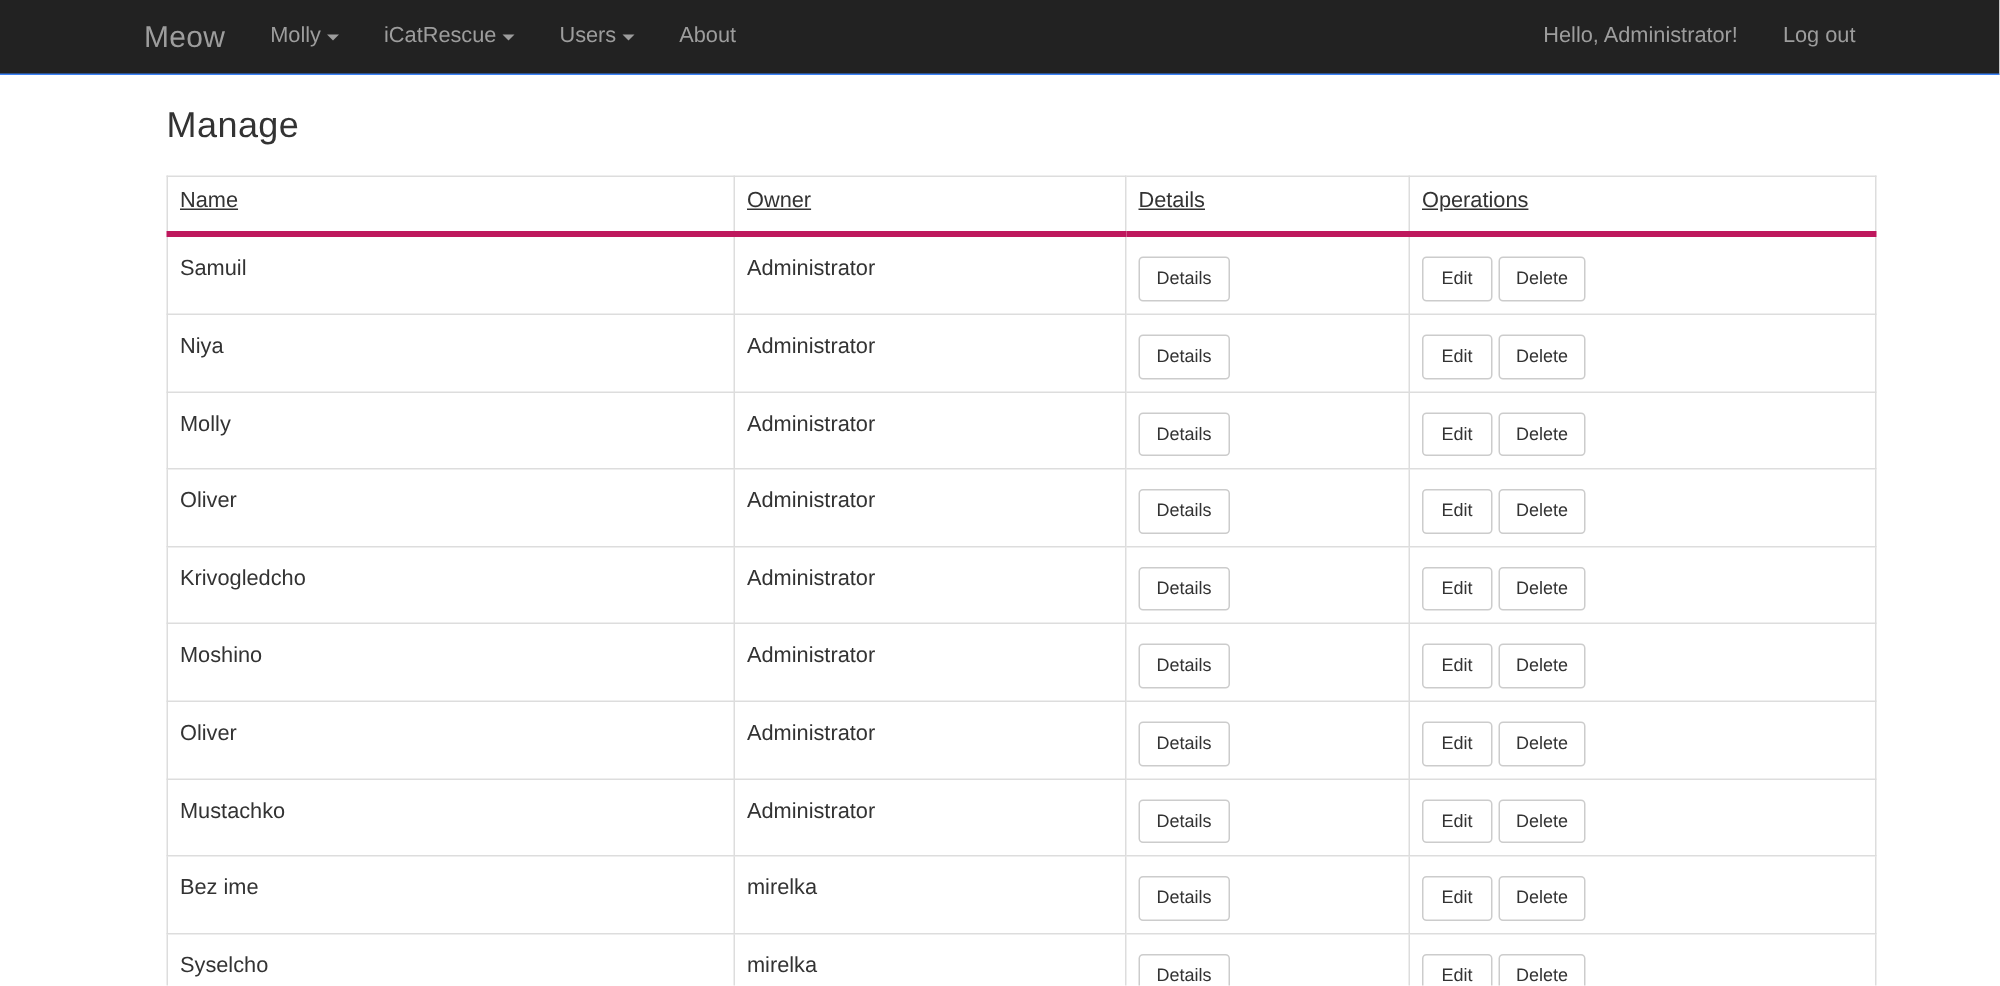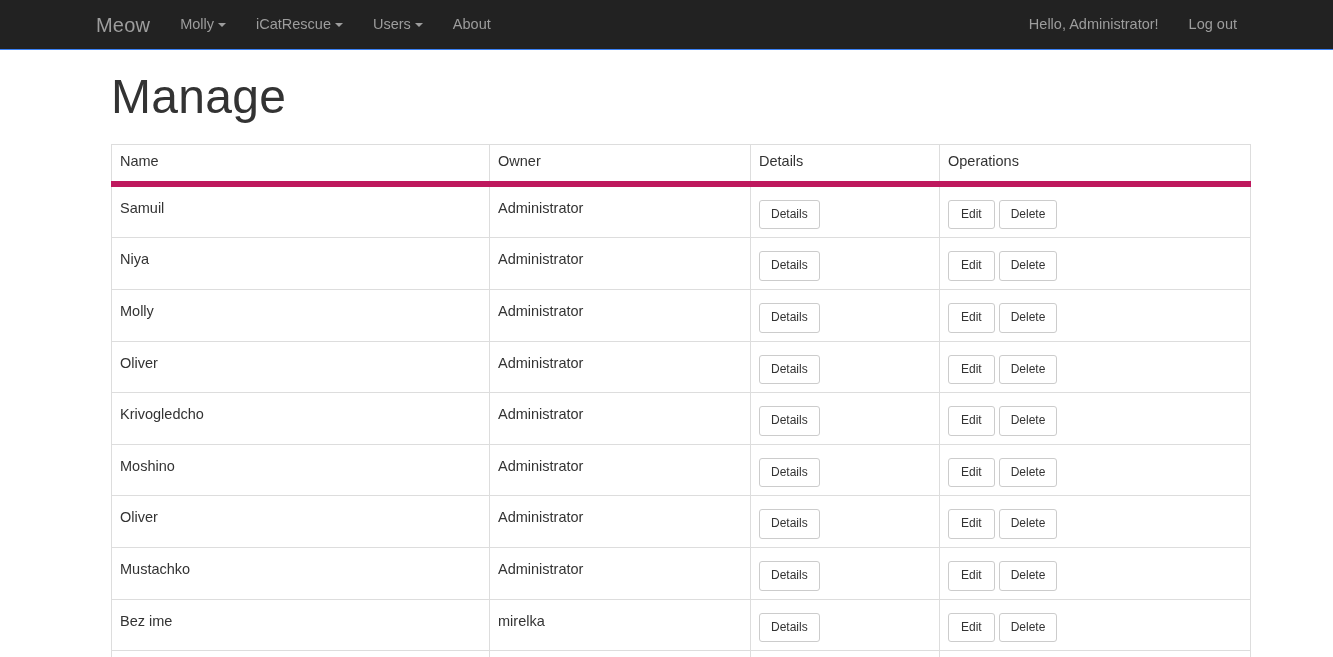--- a/index.html
+++ b/index.html
@@ -66,21 +66,21 @@
     border-left: 4px solid transparent;
   }
 
   
   .container {
     width: 1141px;
     margin: 0 auto;
     padding: 0 15px;
   }
   .page-title {
-    font-size: 48px;
+    font-size: 24px;
     font-weight: 400;
     color: #333333;
     margin: 21px 0 20px 0;
     line-height: 1.1;
     letter-spacing: 0.3px;
   }
 
   
   table.data-table {
     width: 100%;
@@ -92,24 +92,25 @@
   table.data-table td {
     border: 1px solid #dddddd;
     padding: 8px;
     vertical-align: top;
     text-align: left;
     font-size: 14.5px;
     color: #333333;
     font-weight: 400;
   }
   table.data-table thead th {
-    border-bottom: 6px solid #be185d;
+    border-bottom: 4px solid #be185d;
     padding-top: 8px;
     padding-bottom: 12px;
     vertical-align: bottom;
+    text-decoration: underline;
   }
   table.data-table tbody td {
     height: 47px;
     padding-top: 13px;
     margin-top: 44px;
   }
   .col-name     { width: 378px; }
   .col-owner    { width: 261px; }
   .col-details  { width: 189px; }
   .col-ops      { width: 311px; }

